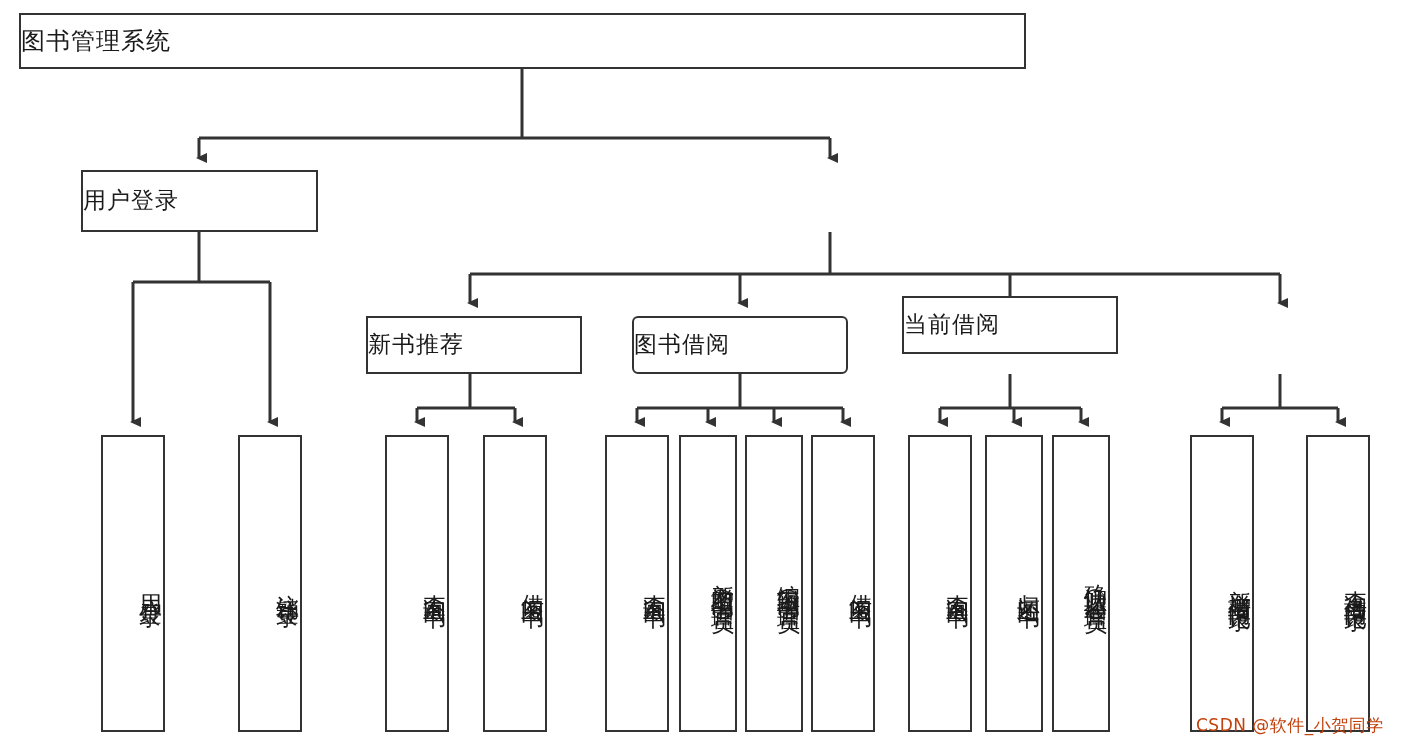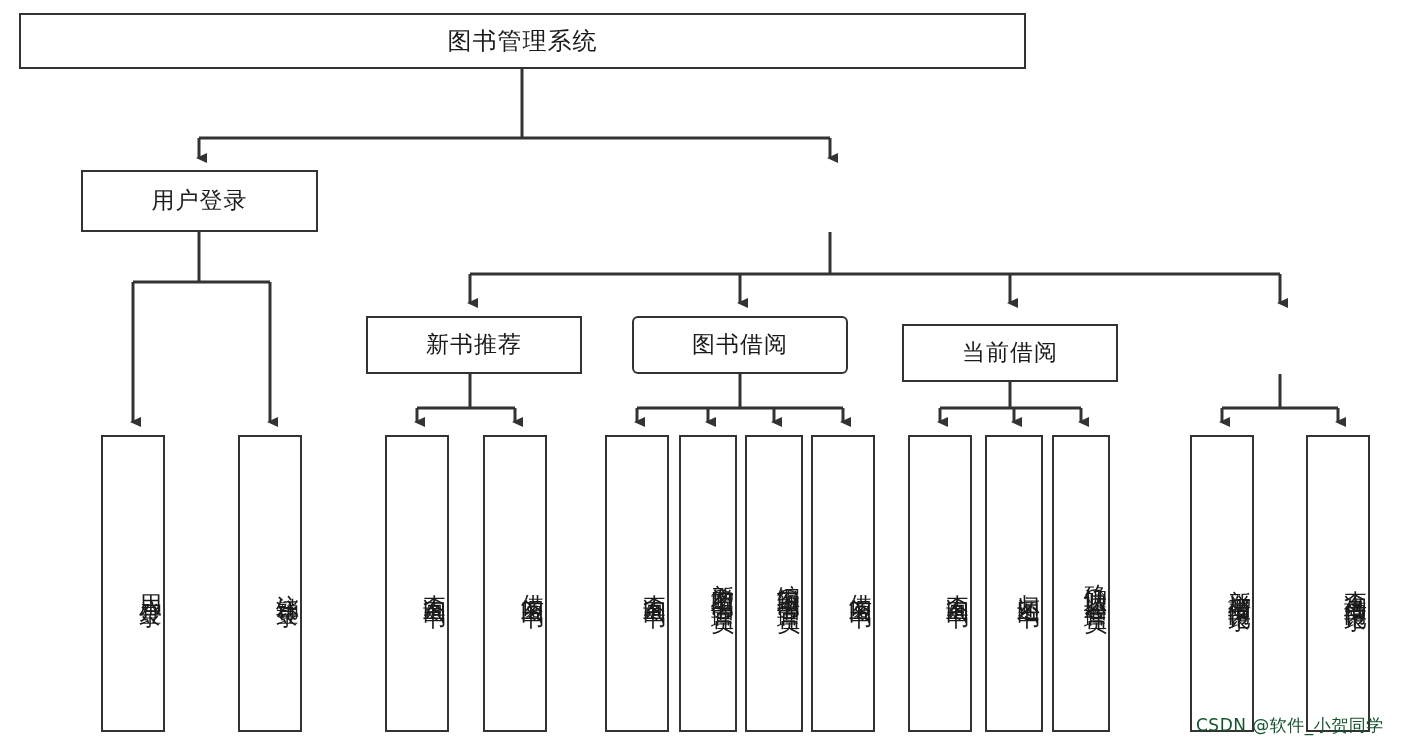--- a/index.html
+++ b/index.html
@@ -26,21 +26,20 @@
     height: 747px;
     pointer-events: none;
   }
   .node {
     position: absolute;
     box-sizing: border-box;
     border: 2px solid #333333;
     background: #ffffff;
     display: flex;
     align-items: center;
-    justify-content: center;
     color: #1a1a1a;
   }
   .node.horiz {
     font-size: 23px;
     letter-spacing: 1px;
     line-height: 1.2;
   }
   .node.root {
     font-size: 24px;
   }
@@ -56,21 +55,21 @@
   }
   .node.vert .vlabel {
     writing-mode: vertical-rl;
     text-orientation: upright;
     display: block;
     text-align: center;
   }
   .watermark {
     position: absolute;
     font-size: 17px;
-    color: #14532d;
+    color: #c2410c;
     white-space: nowrap;
     letter-spacing: 0.5px;
     pointer-events: none;
   }
 </style>
 </head>
 <body>
 
 <div id="canvas">
 
@@ -131,21 +130,21 @@
   <div class="node horiz" style="left:81px; top:170px; width:237px; height:62px;">
     <span>用户登录</span>
   </div>
 
   <div class="node horiz" style="left:366px; top:316px; width:216px; height:58px;">
     <span>新书推荐</span>
   </div>
   <div class="node horiz" style="left:632px; top:316px; width:216px; height:58px;border-radius:6px;">
     <span>图书借阅</span>
   </div>
-  <div class="node horiz" style="left:902px; top:324px; width:216px; height:58px;">
+  <div class="node horiz" style="left:902px; top:296px; width:216px; height:58px;">
     <span>当前借阅</span>
   </div>
 
   <div class="node vert" style="left:101px; top:435px; width:64px; height:297px;">
     <span class="vlabel">用户登录</span>
   </div>
   <div class="node vert" style="left:238px; top:435px; width:64px; height:297px;">
     <span class="vlabel">注销登录</span>
   </div>
 

